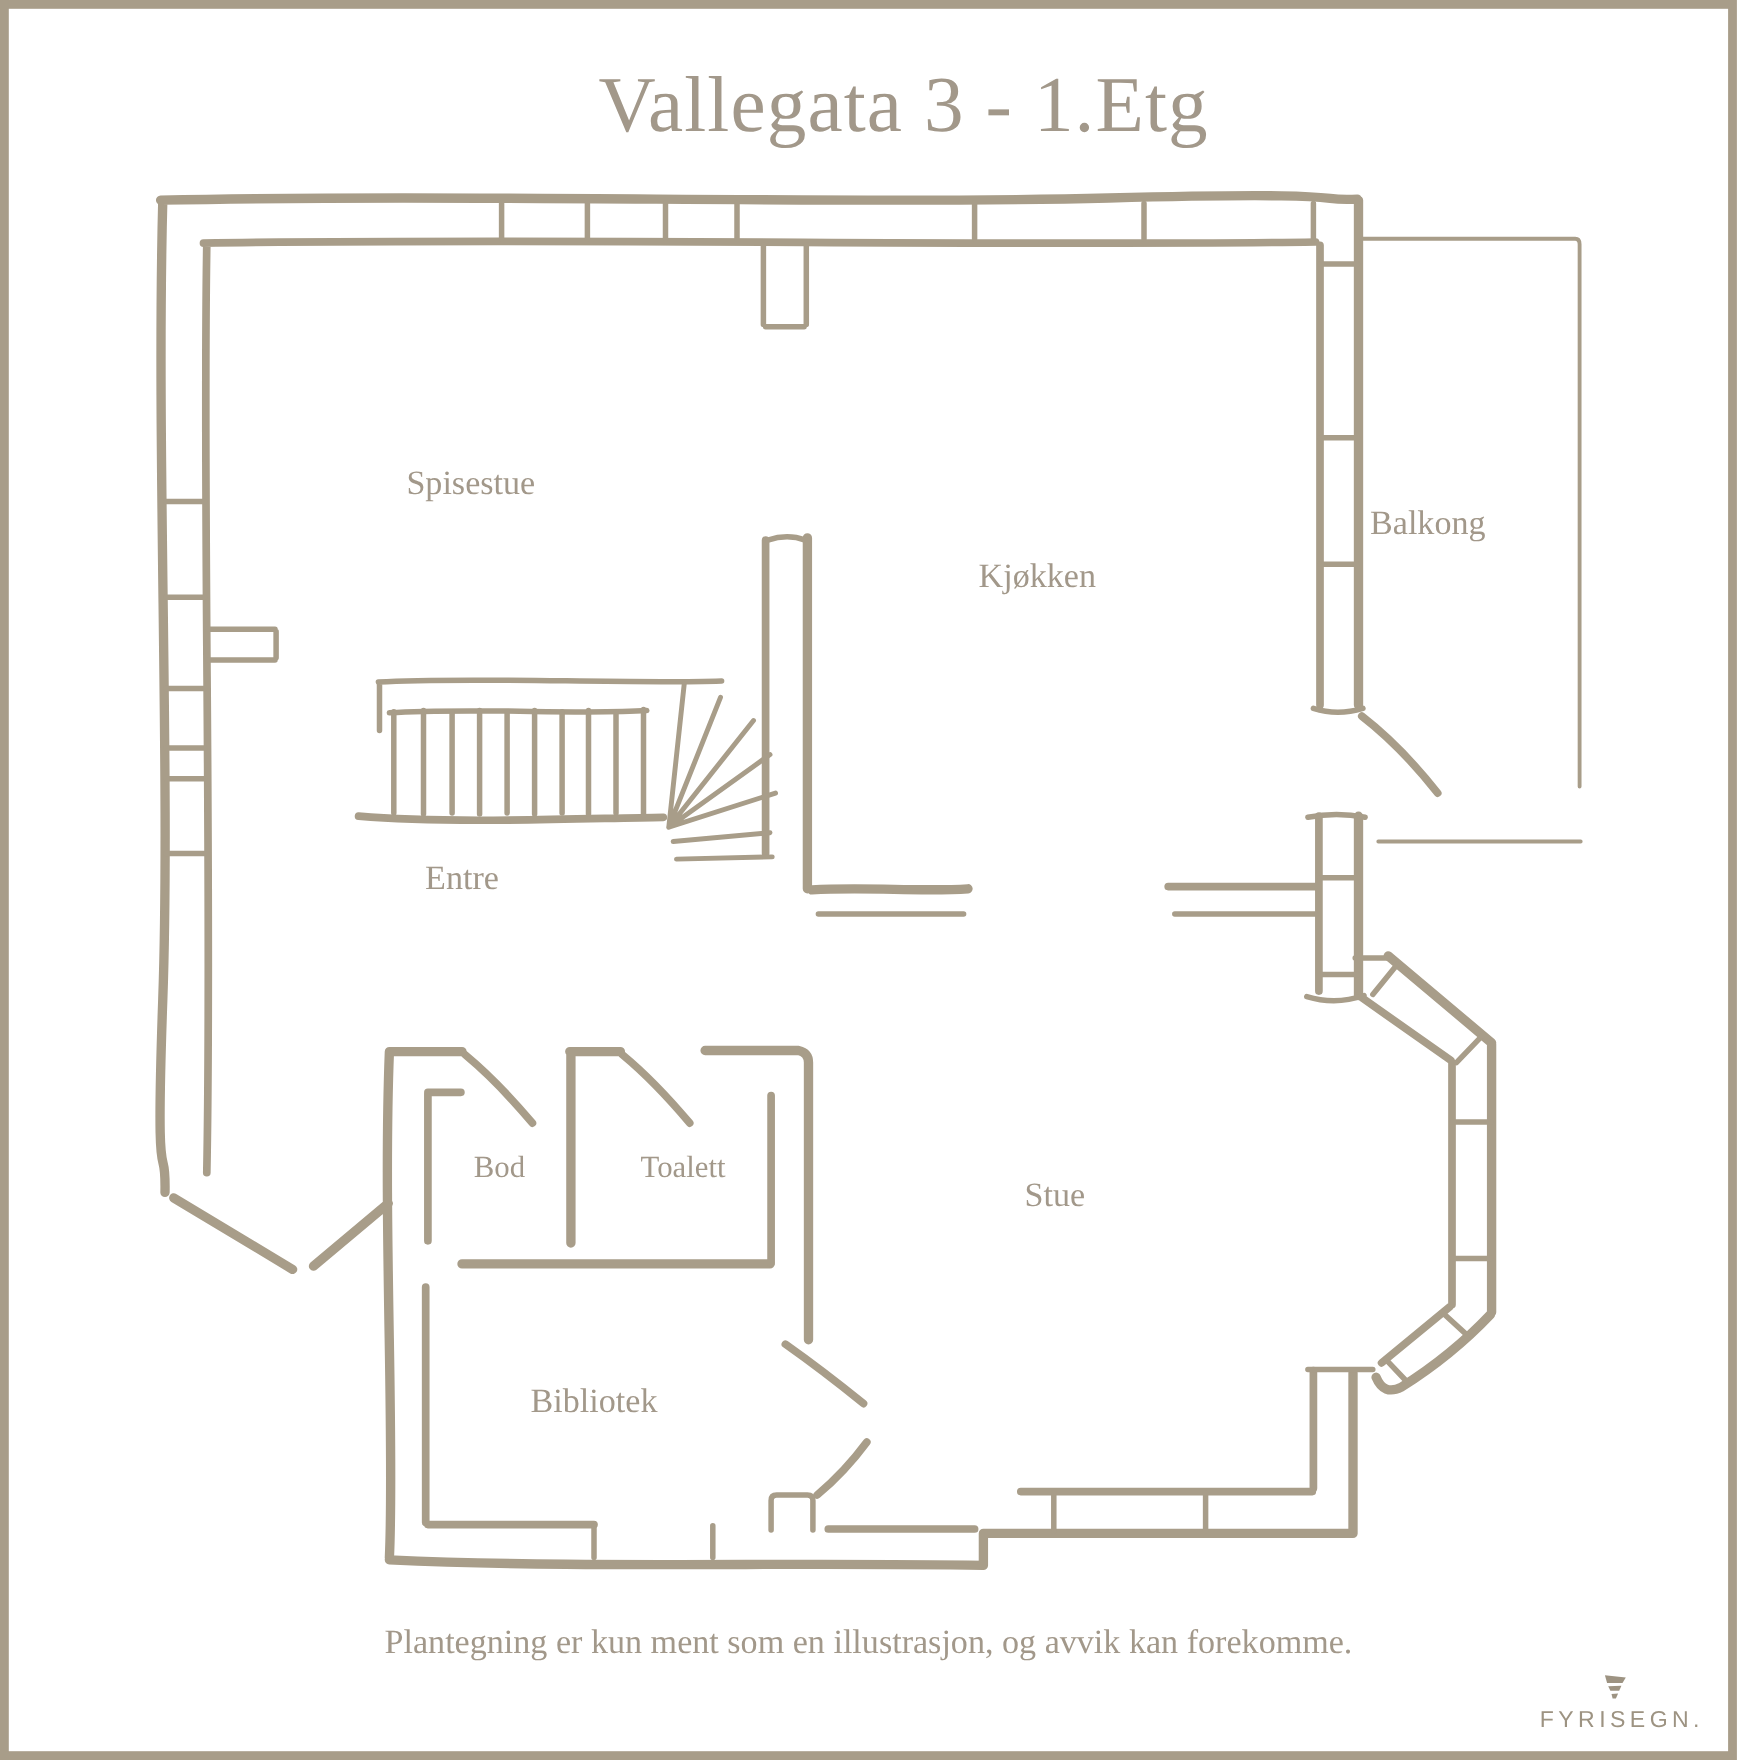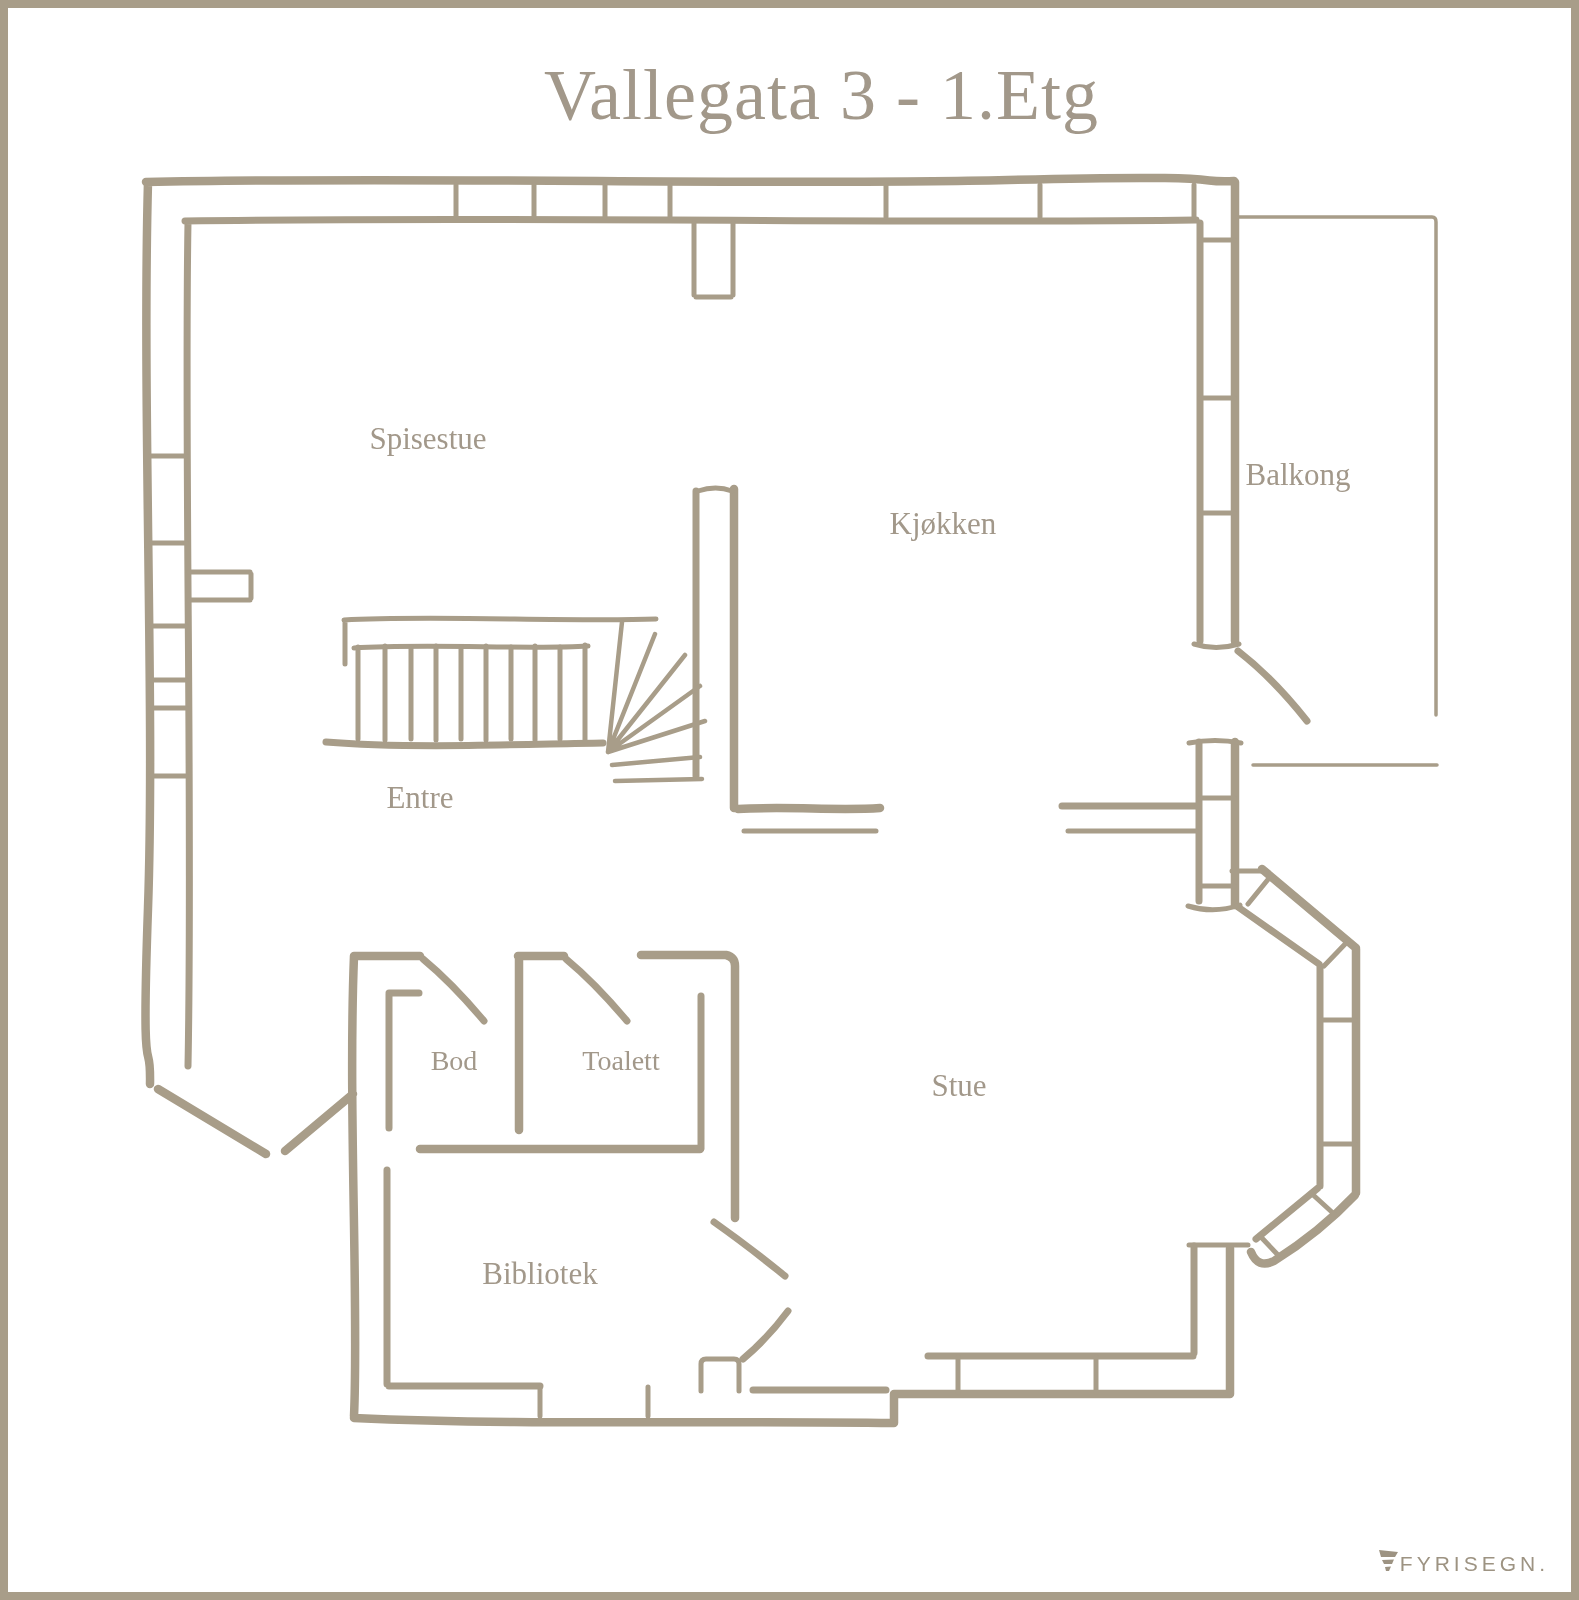--- a/index.html
+++ b/index.html
@@ -35,21 +35,21 @@
   .room-label{font-size:31px;}
   .room-label-small{font-size:28px;}
   .disclaimer{
     position:absolute;left:0;top:1462px;width:100%;
     text-align:center;color:#a2988a;
     font-size:31px;line-height:46px;
     font-family:"Liberation Serif", serif;
   }
   .brand{
     position:absolute;right:22px;bottom:16px;
-    display:flex;align-items:center;
+    display:flex;flex-direction:column;align-items:center;
     color:#9d9382;
   }
   .brand .brand-text{
     font-family:"Liberation Sans", sans-serif;
     font-size:21px;letter-spacing:4px;margin-top:4px;
   }
   .brand svg{display:block;margin-left:-14px;}
   .brand svg polygon{fill:#9d9382;}
 </style>
 </head>
@@ -164,20 +164,21 @@
     <text x="935" y="526" class="room-label">Kjøkken</text>
     <text x="1290" y="477" class="room-label">Balkong</text>
     <text x="412" y="800" class="room-label">Entre</text>
     <text x="446" y="1062" class="room-label-small">Bod</text>
     <text x="613" y="1062" class="room-label-small">Toalett</text>
     <text x="951" y="1088" class="room-label">Stue</text>
     <text x="532" y="1276" class="room-label">Bibliotek</text>
   </svg>
 
   <div class="disclaimer">
+    <div>Plantegning er kun ment som en illustrasjon, og avvik kan forekomme.</div>
   </div>
 
   <div class="brand">
     <svg width="26" height="26" viewBox="0 0 26 26">
       <polygon points="5,1 24,3 21,8 7,8"></polygon>
       <polygon points="8,11 20,10.5 18,15 10,15"></polygon>
       <polygon points="11,18 17,17.5 15,22 12,22"></polygon>
     </svg>
     <span class="brand-text">FYRISEGN.</span>
   </div>

